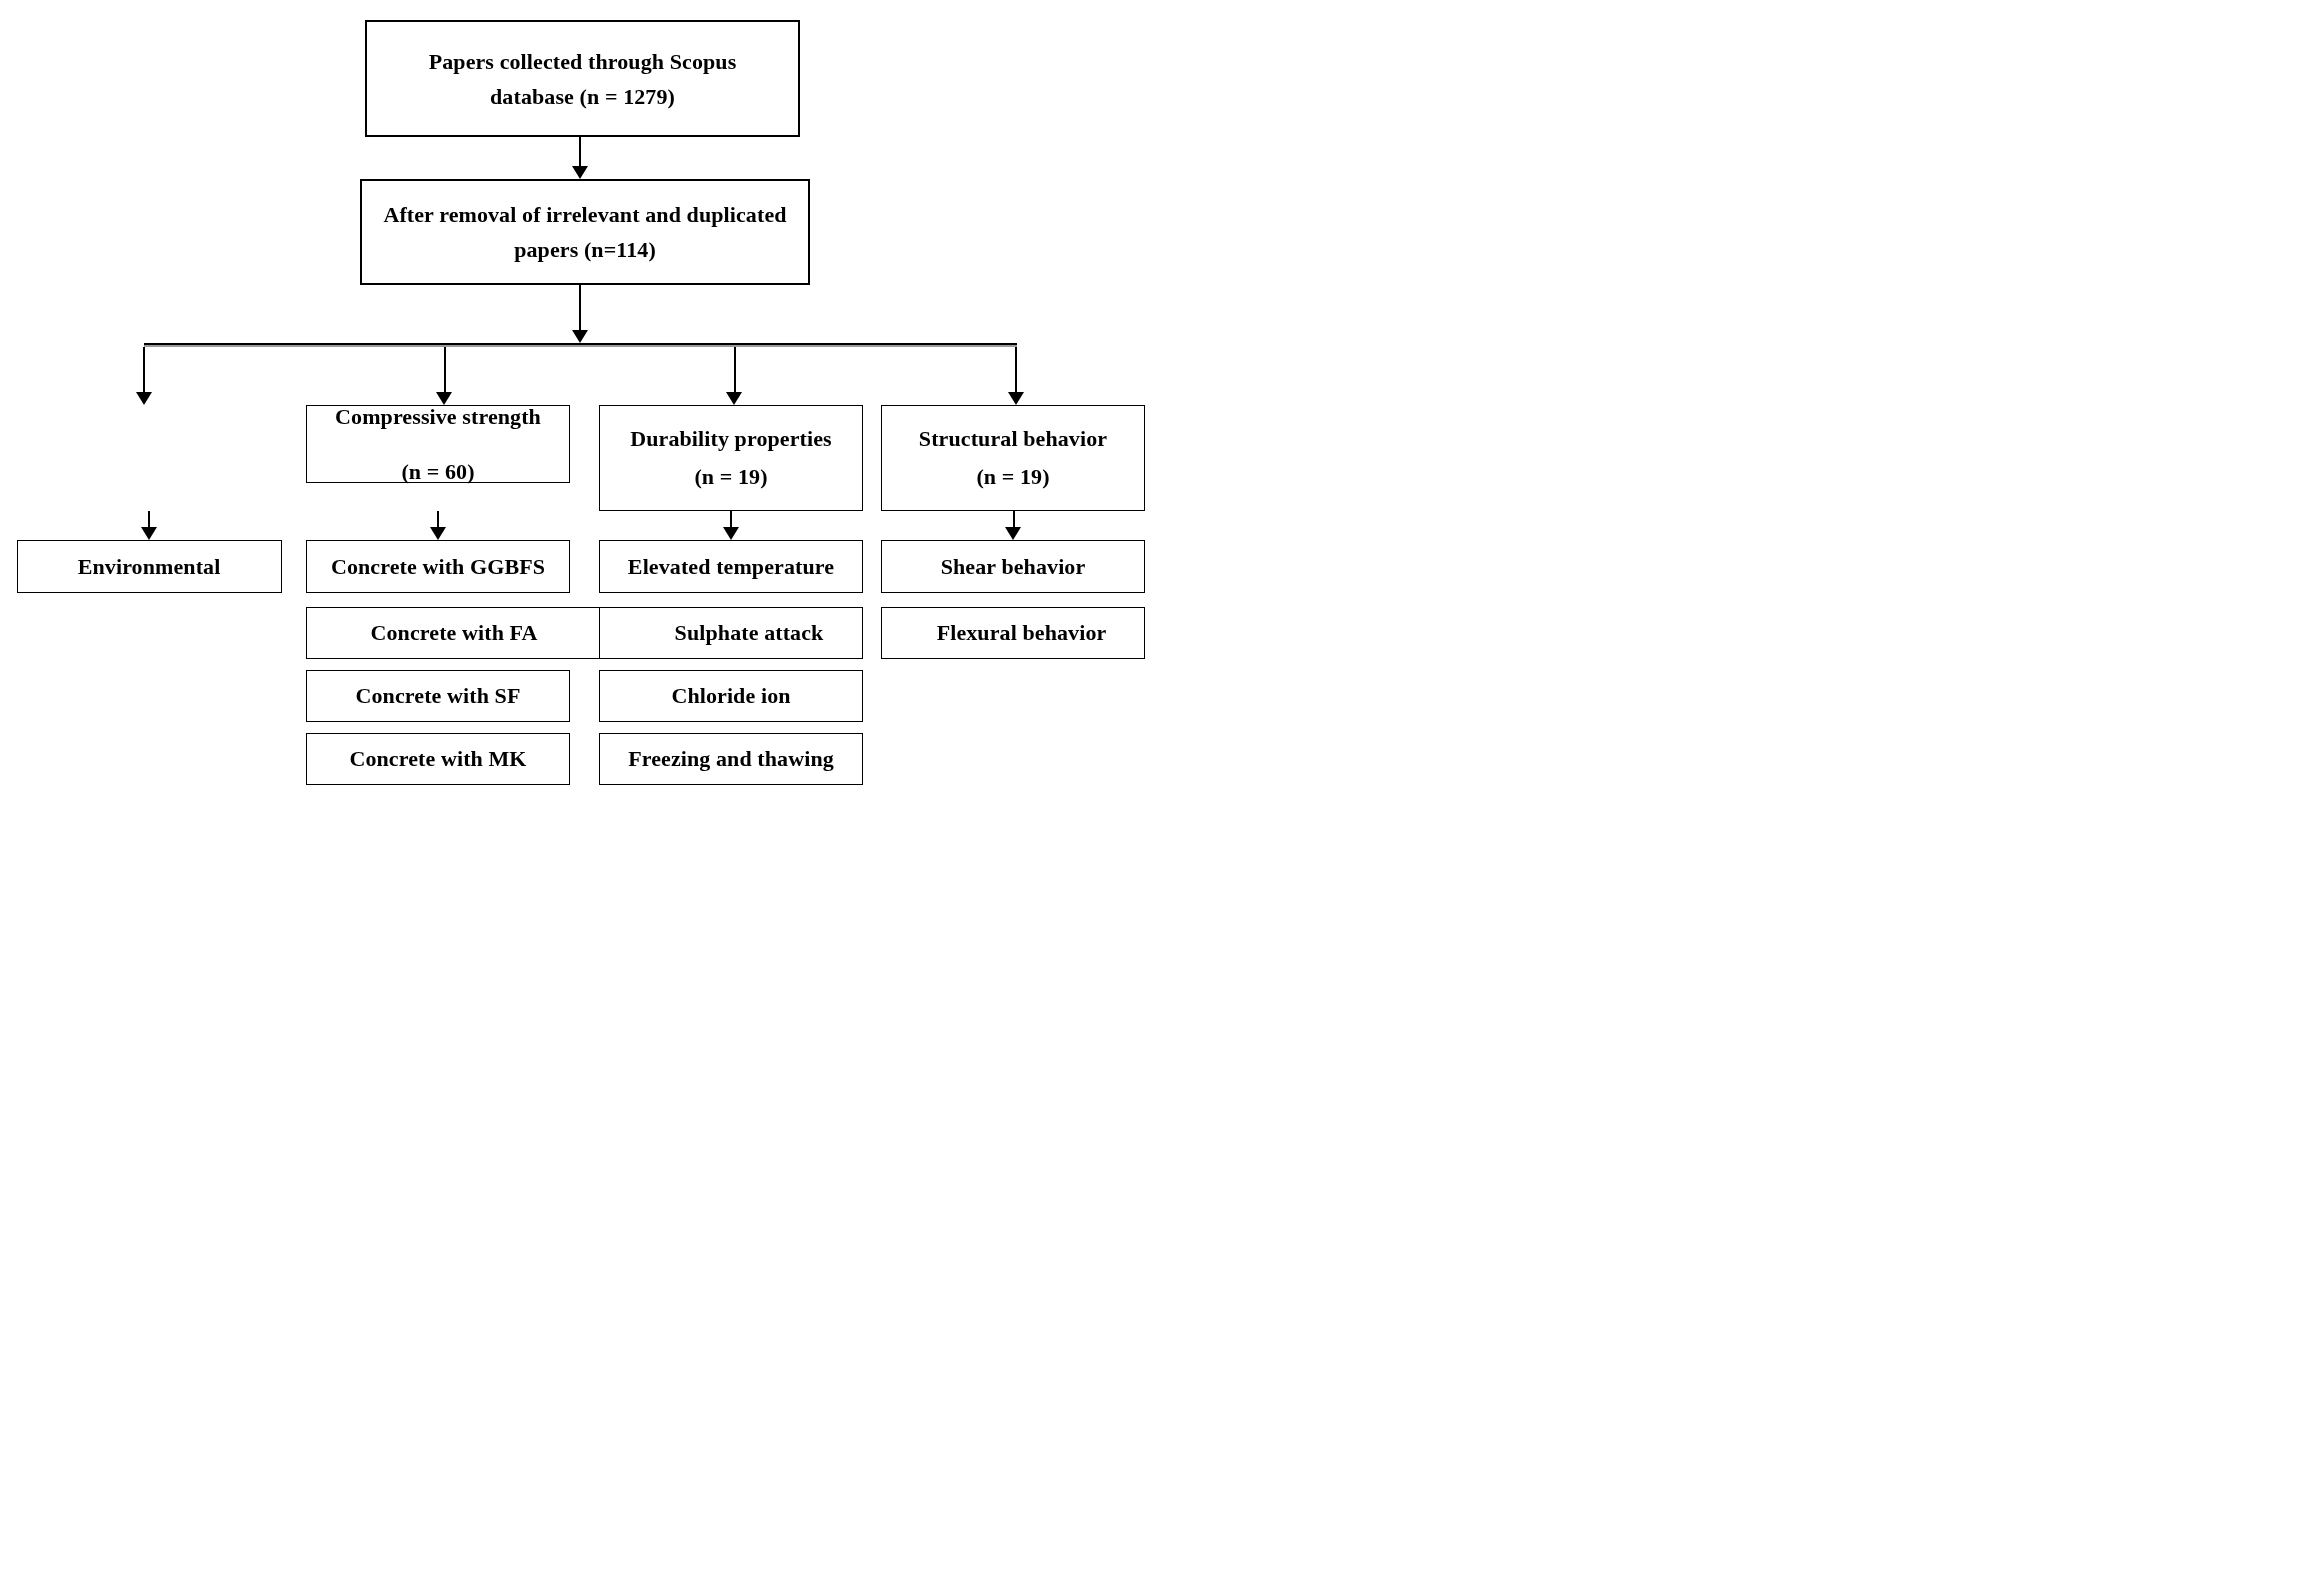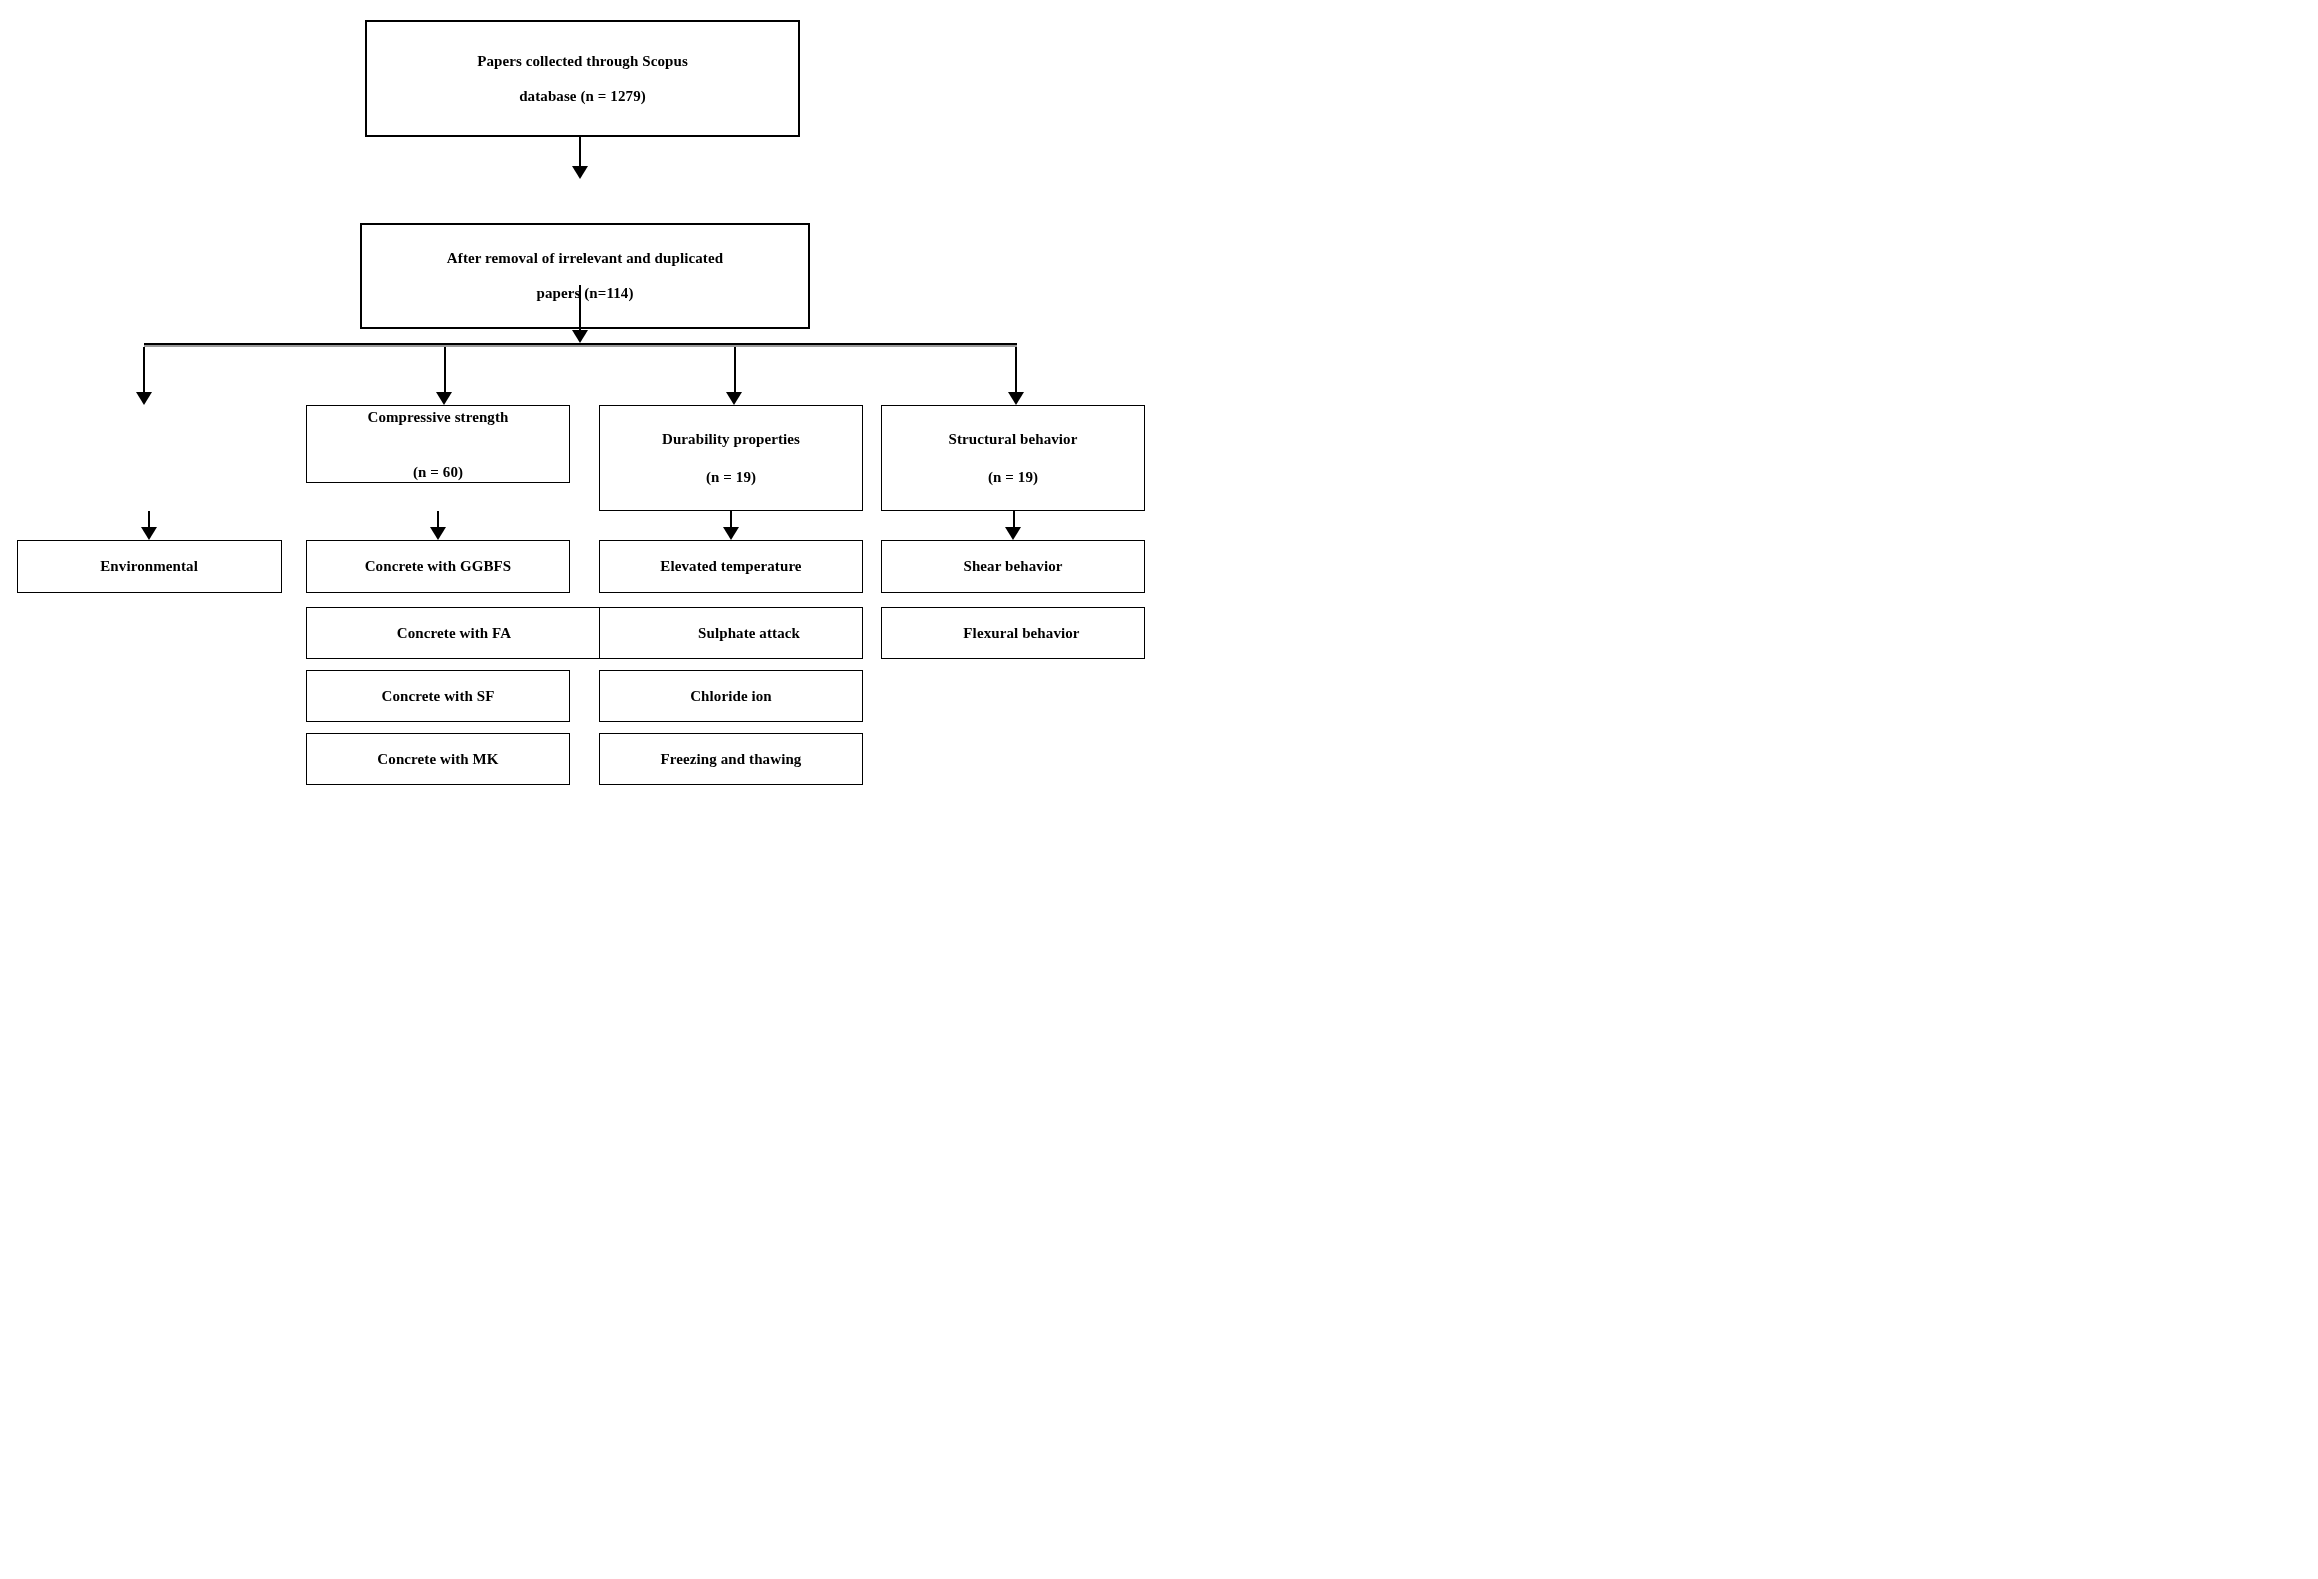--- a/index.html
+++ b/index.html
@@ -19,21 +19,21 @@
   .box {
     position: absolute;
     box-sizing: border-box;
     border: 1.8px solid #000000;
     background: #ffffff;
     display: flex;
     flex-direction: column;
     align-items: center;
     justify-content: center;
     text-align: center;
-    font-size: 15px;
+    font-size: 22px;
     letter-spacing: 0.1px;
   }
   .box.heavy { border-width: 2.5px; }
   .twoline .tline { line-height: 35px; white-space: nowrap; }
   .branch .tline { line-height: 38px; white-space: nowrap; }
   .child { white-space: nowrap; }
   .vline {
     position: absolute;
     width: 1.8px;
     background: #000000;
@@ -58,21 +58,21 @@
 <div class="stage">
 
   <div class="box heavy twoline" style="left:365px; top:20px; width:435px; height:117px;">
     <div class="tline">Papers collected through Scopus</div>
     <div class="tline">database (n = 1279)</div>
   </div>
 
   <div class="vline" style="left:579px; top:137px; height:30px;"></div>
   <div class="ahead" style="left:572px; top:166px;"></div>
 
-  <div class="box heavy twoline" style="left:360px; top:179px; width:450px; height:106px;margin-top:44px;">
+  <div class="box heavy twoline" style="left:360px; top:179px; width:450px; height:106px;">
     <div class="tline">After removal of irrelevant and duplicated</div>
     <div class="tline">papers (n=114)</div>
   </div>
 
   <div class="vline" style="left:579px; top:285px; height:46px;"></div>
   <div class="ahead" style="left:572px; top:330px;"></div>
 
   <div class="hline" style="left:144px; top:343px; width:873px;"></div>
 
   <div class="vline" style="left:143px; top:347px; height:45px;"></div>

